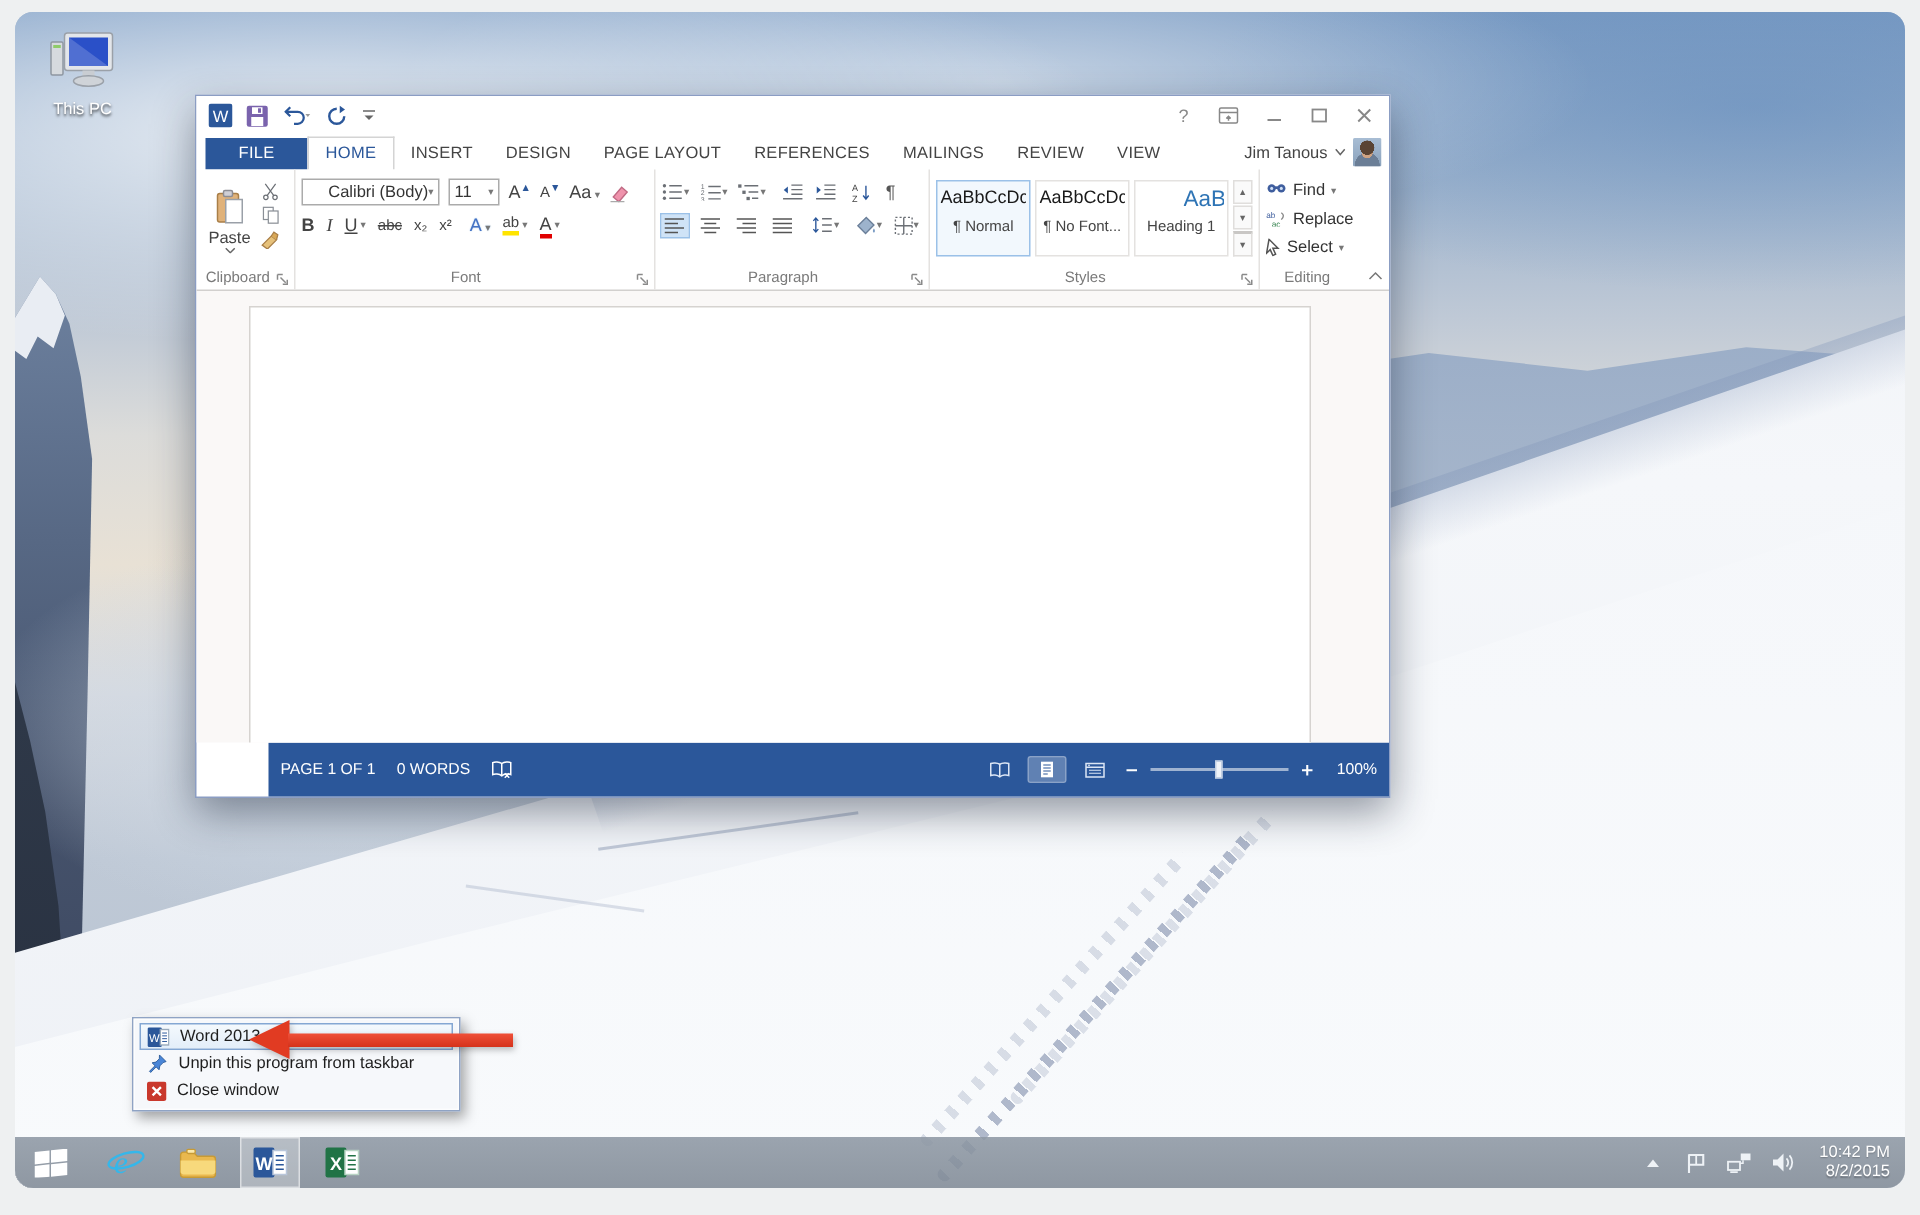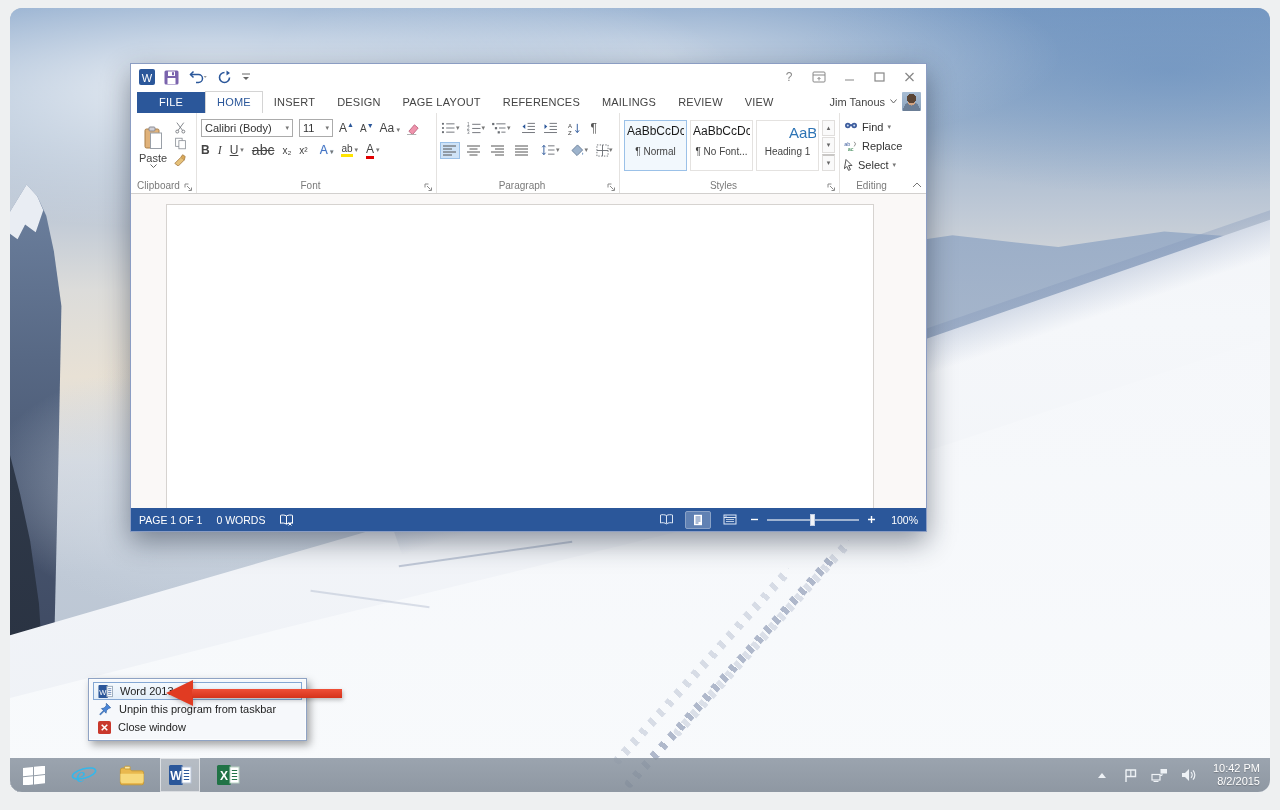--- a/index.html
+++ b/index.html
@@ -80,22 +80,22 @@
   .stylecard { width:63px; height:51px; border:1px solid #e4e2e0; margin-right:3px; padding:3px 2px 2px; text-align:center; background:#fff; }
   .stylecard.sel { border:1px solid #9bc1e8; background:#f2f8fd; }
   .stylecard .sample { font-size:12px; color:#1a1a1a; white-space:nowrap; overflow:hidden; }
   .stylecard .sname { font-size:10px; color:#444; margin-top:8px; white-space:nowrap; overflow:hidden; }
   .stylecard.h1 .sample { color:#2e74b5; font-size:15px;margin-left:30px; }
   .sscroll { width:14px; display:flex; flex-direction:column; gap:1px; }
   .sscroll .sb { flex:1; border:1px solid #e0dedc; background:#fafafa; display:flex; align-items:center; justify-content:center; font-size:7px; color:#666; font-family:"DejaVu Sans",sans-serif; }
   .editrow { display:flex; align-items:center; gap:4px; height:19px; font-size:11px; color:#333; }
   .docarea { flex:1; background:#faf8f7; position:relative; overflow:hidden; }
   .page { position:absolute; left:35px; top:10px; width:708px; bottom:-2px; background:#fff; border:1px solid #d6d3d0; }
-  .statusbar { height:23px; background:#2b579a; color:#fff; display:flex; align-items:center;
-    padding:0 8px; font-size:10.5px; gap:14px; }
+  .statusbar { height:36px; background:#2b579a; color:#fff; display:flex; align-items:center;
+    padding:0 8px; font-size:10.5px; gap:14px;margin-left:48px; }
   .sb-right { margin-left:auto; display:flex; align-items:center; gap:8px; }
   .viewbtn { width:24px; height:16px; display:flex; align-items:center; justify-content:center; border-radius:1px; }
   .viewbtn.active { background:rgba(255,255,255,.25); outline:1px solid rgba(255,255,255,.45); }
   .zoomtrack { width:92px; height:2px; background:rgba(255,255,255,.55); position:relative; }
   .zoomtrack .notch { position:absolute; left:50%; top:-3px; width:1px; height:8px; background:rgba(255,255,255,.55); }
   .zoomthumb { position:absolute; left:50%; top:-5px; width:5px; height:12px; background:#f0f3f8; border:1px solid #c2cfe4; margin-left:-3px; }
   
   .jumplist { position:absolute; left:78px; top:670px; width:219px; height:63px; z-index:50;
     background:#f6f8fb; border:1px solid #8fa3c4; outline:1px solid rgba(255,255,255,.7); outline-offset:-2px;
     box-shadow:3px 4px 8px rgba(0,0,0,.35); padding:3px 4px; }
@@ -129,20 +129,34 @@
   <div class="forest"></div>
   <div class="snow-far"></div>
   <div class="crest-shadow"></div>
   <div class="snow-near"></div>
   <div class="skiline"></div>
   <div class="skiline b"></div>
   <div class="trail main"></div>
   <div class="trail side1"></div>
   <div class="trail side2"></div>
 
+  <div class="dicon" style="left:8px; top:12px;">
+    <span>
+      <svg width="46" height="40" viewBox="0 0 46 40">
+        <rect x="2" y="8" width="8" height="22" rx="1" fill="#d6dade" stroke="#8f97a1"></rect>
+        <rect x="3.5" y="10" width="5" height="2" fill="#8fcb6a"></rect>
+        <rect x="11" y="2" width="32" height="25" rx="2" fill="#e3e6ea" stroke="#9aa0a8"></rect>
+        <rect x="14" y="5" width="26" height="19" fill="#2a50c8"></rect>
+        <path d="M14 5 L40 24 L14 24 Z" fill="rgba(255,255,255,.18)"></path>
+        <rect x="23" y="27" width="8" height="4" fill="#c9cdd2"></rect>
+        <ellipse cx="27" cy="34" rx="10" ry="3.5" fill="#cfd3d8" stroke="#9aa0a8"></ellipse>
+      </svg>
+    </span>
+    <span class="lbl">This PC</span>
+  </div>
 
   <div class="win">
     <div class="titlebar">
       <div class="qat">
         <span class="mini">
           <svg width="16" height="16" viewBox="0 0 16 16">
               <rect width="16" height="16" rx="2" fill="#2b579a"></rect>
               <text x="8" y="12.5" font-size="11" font-family="Liberation Sans" fill="#fff" text-anchor="middle">W</text>
             </svg>
         </span>
@@ -260,21 +274,21 @@
         <span class="gname">Clipboard</span>
         <span class="launcher"><svg width="9" height="9" viewBox="0 0 9 9">
               <path d="M1 1 h3.5 M1 1 v3.5" stroke="#8a8a8a"></path>
               <path d="M3 3 l3.5 3.5" stroke="#8a8a8a"></path>
               <path d="M7.5 4.5 v3 h-3" fill="none" stroke="#8a8a8a"></path>
             </svg></span>
       </div>
 
       <div class="rgroup" style="width:240px">
         <div class="row">
-          <span class="combo" style="width:92px; justify-content:space-between;">
+          <span class="combo" style="width:92px; justify-content:flex-end;">
             <span>Calibri (Body)</span>
               <span class="drop">▾</span>
           </span>
           <span class="combo" style="width:34px; justify-content:space-between;">
             <span>11</span>
               <span class="drop">▾</span>
           </span>
           <span class="fx"><span>A</span><sup style="font-size:7px; color:#2b579a;">▲</sup></span>
           <span class="fx" style="font-size:10px;"><span>A</span><sup style="font-size:7px; color:#2b579a;">▼</sup></span>
           <span class="fx"><span>Aa</span><span class="drop"> ▾</span></span>
@@ -283,21 +297,21 @@
                 <path d="M3 10 L9 3 l4 3.5 -6 7 z" fill="#ef93ac" stroke="#c06a84"></path>
                 <path d="M1 13.5 h10" stroke="#aaa"></path>
               </svg>
             </span>
         </div>
         <div class="row" style="gap:8px;">
           <span class="fx" style="font-weight:bold;">B</span>
           <span class="fx" style="font-style:italic; font-family:'Liberation Serif',serif;">I</span>
           <span class="fx" style="text-decoration:underline;"><span>U</span></span>
             <span class="drop" style="margin-left:-6px;">▾</span>
-          <span class="fx" style="font-size:14px; text-decoration:line-through;">abc</span>
+          <span class="fx" style="font-size:10px; text-decoration:line-through;">abc</span>
           <span class="fx" style="font-size:10px;">x₂</span>
           <span class="fx" style="font-size:10px;">x²</span>
           <span class="fx" style="color:#4472c4; text-shadow:0 0 1px #9dc3e6; margin-left:4px;"><span>A</span><span class="drop" style="color:#777;"> ▾</span></span>
           <span class="fx" style="font-size:10px; border-bottom:3px solid #ffe400;"><span>ab</span></span>
             <span class="drop" style="margin-left:-6px;">▾</span>
           <span class="fx" style="border-bottom:3px solid #e00000;"><span>A</span></span>
             <span class="drop" style="margin-left:-6px;">▾</span>
         </div>
         <span class="gname">Font</span>
         <span class="launcher"><svg width="9" height="9" viewBox="0 0 9 9">

